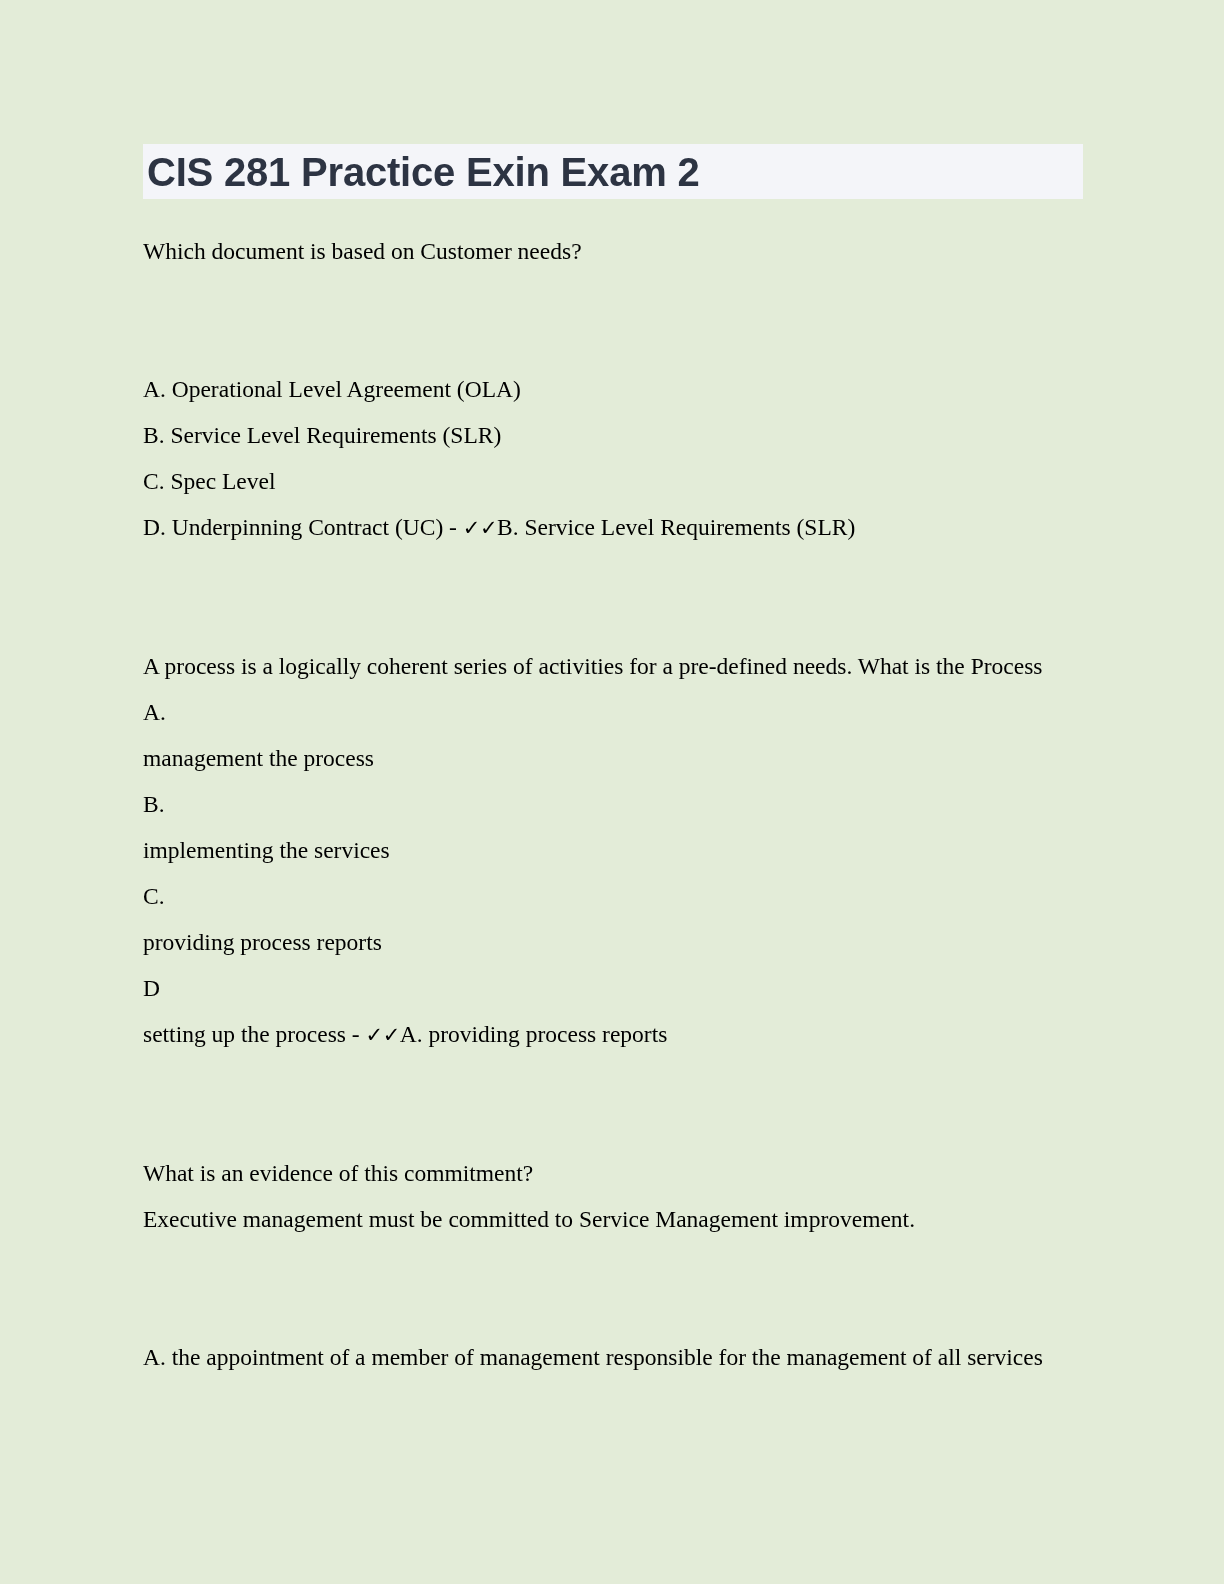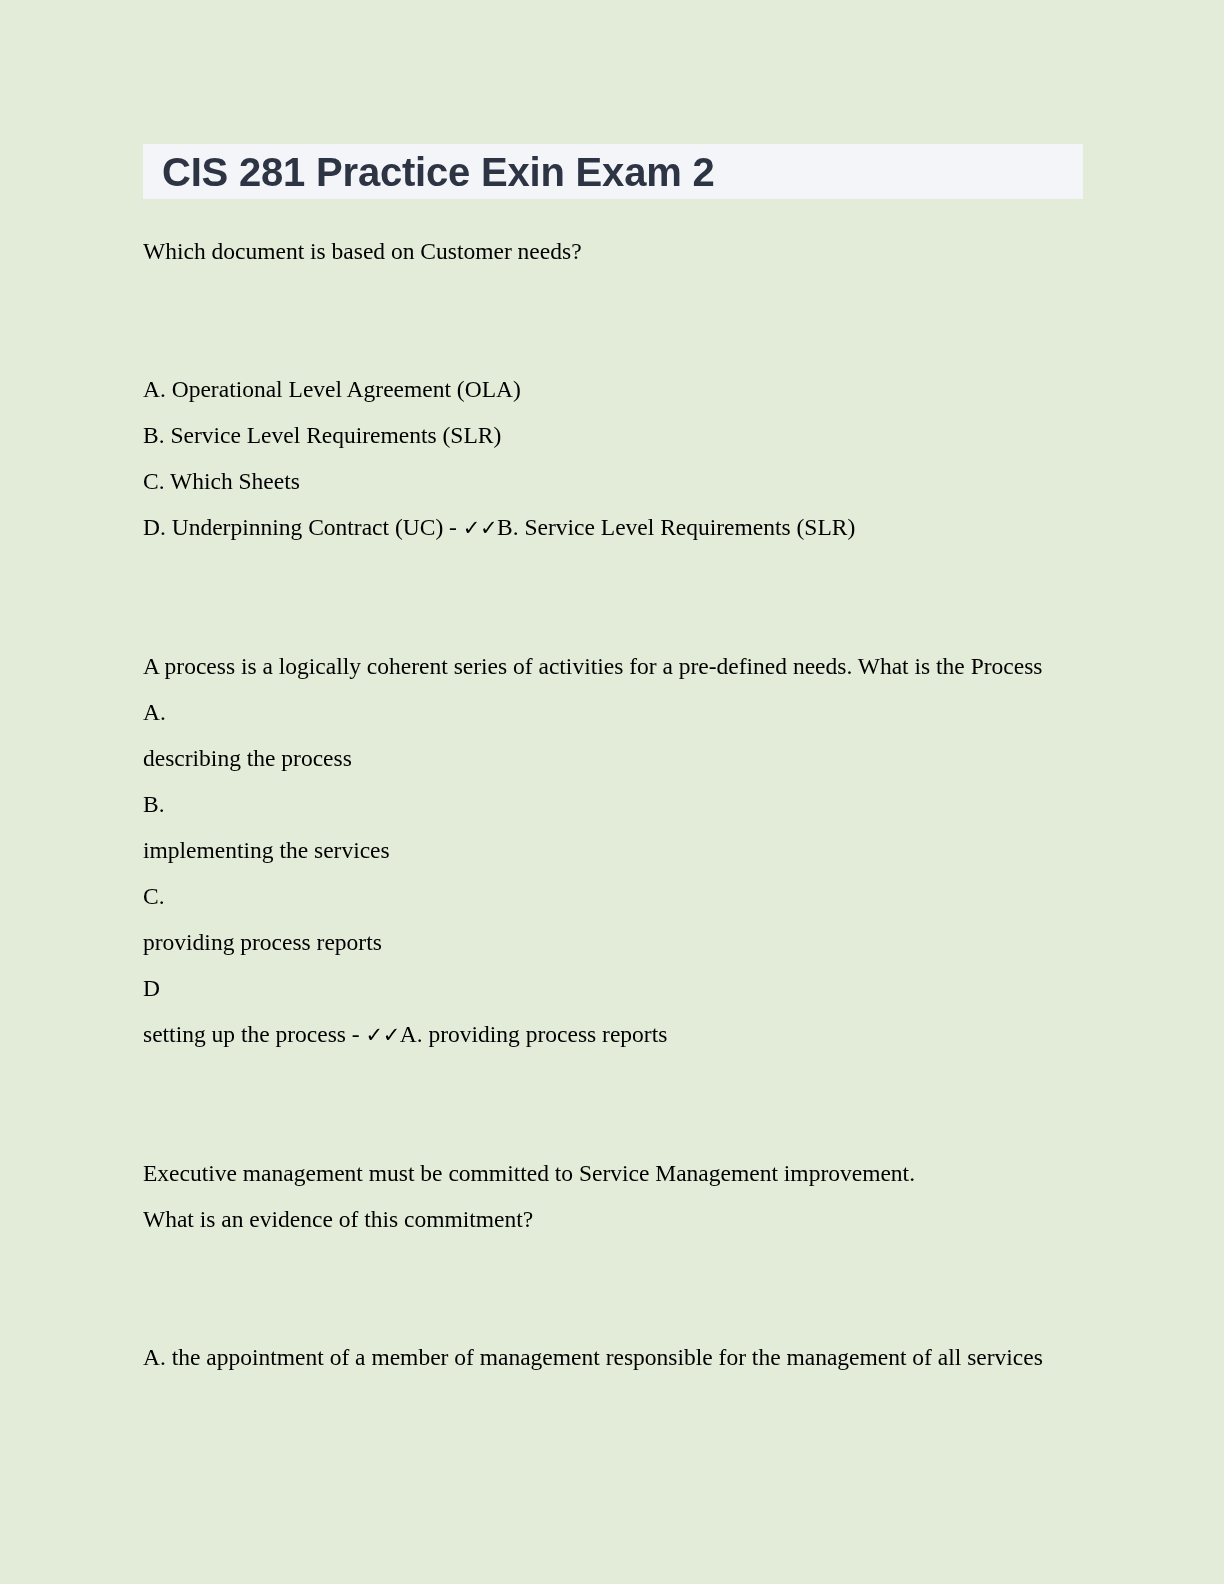--- a/index.html
+++ b/index.html
@@ -30,21 +30,21 @@
     display: flex;
     align-items: center;
   }
   .title-text {
     font-family: "Liberation Sans", "DejaVu Sans", sans-serif;
     font-weight: bold;
     font-size: 40px;
     line-height: 44px;
     letter-spacing: -0.2px;
     color: #2d3443;
-    padding-left: 19px;
+    padding-left: 4px;
     white-space: nowrap;
   }
   .content {
     position: absolute;
     left: 143px;
     top: 228px;
     width: 912px;
   }
   p.line {
     margin: 0;
@@ -75,41 +75,41 @@
     <span class="title-text">CIS 281 Practice Exin Exam 2</span>
   </div>
 
   <div class="content">
 
     <p class="line">Which document is based on Customer needs?</p>
     <p class="spacer"></p>
     <p class="spacer"></p>
     <p class="line">A. Operational Level Agreement (OLA)</p>
     <p class="line">B. Service Level Requirements (SLR)</p>
-    <p class="line">C. Which Sheets</p>
+    <p class="line">C. Spec Level</p>
     <p class="line"><span>D. Underpinning Contract (UC) - </span><span class="check">✓✓</span><span>B. Service Level Requirements (SLR)</span></p>
 
     <p class="spacer"></p>
     <p class="spacer"></p>
 
     <p class="line">A process is a logically coherent series of activities for a pre-defined needs. What is the Process</p>
     <p class="line">A.</p>
-    <p class="line">describing the process</p>
+    <p class="line">management the process</p>
     <p class="line">B.</p>
     <p class="line">implementing the services</p>
     <p class="line">C.</p>
     <p class="line">providing process reports</p>
     <p class="line">D</p>
     <p class="line"><span>setting up the process - </span><span class="check">✓✓</span><span>A. providing process reports</span></p>
 
     <p class="spacer"></p>
     <p class="spacer"></p>
 
+    <p class="line">What is an evidence of this commitment?</p>
     <p class="line">Executive management must be committed to Service Management improvement.</p>
-    <p class="line">What is an evidence of this commitment?</p>
     <p class="spacer"></p>
     <p class="spacer"></p>
     <p class="line">A. the appointment of a member of management responsible for the management of all services</p>
     <p class="spacer"></p>
     <p class="spacer"></p>
     <p class="spacer"></p>
 
   </div>
 </div>
 

